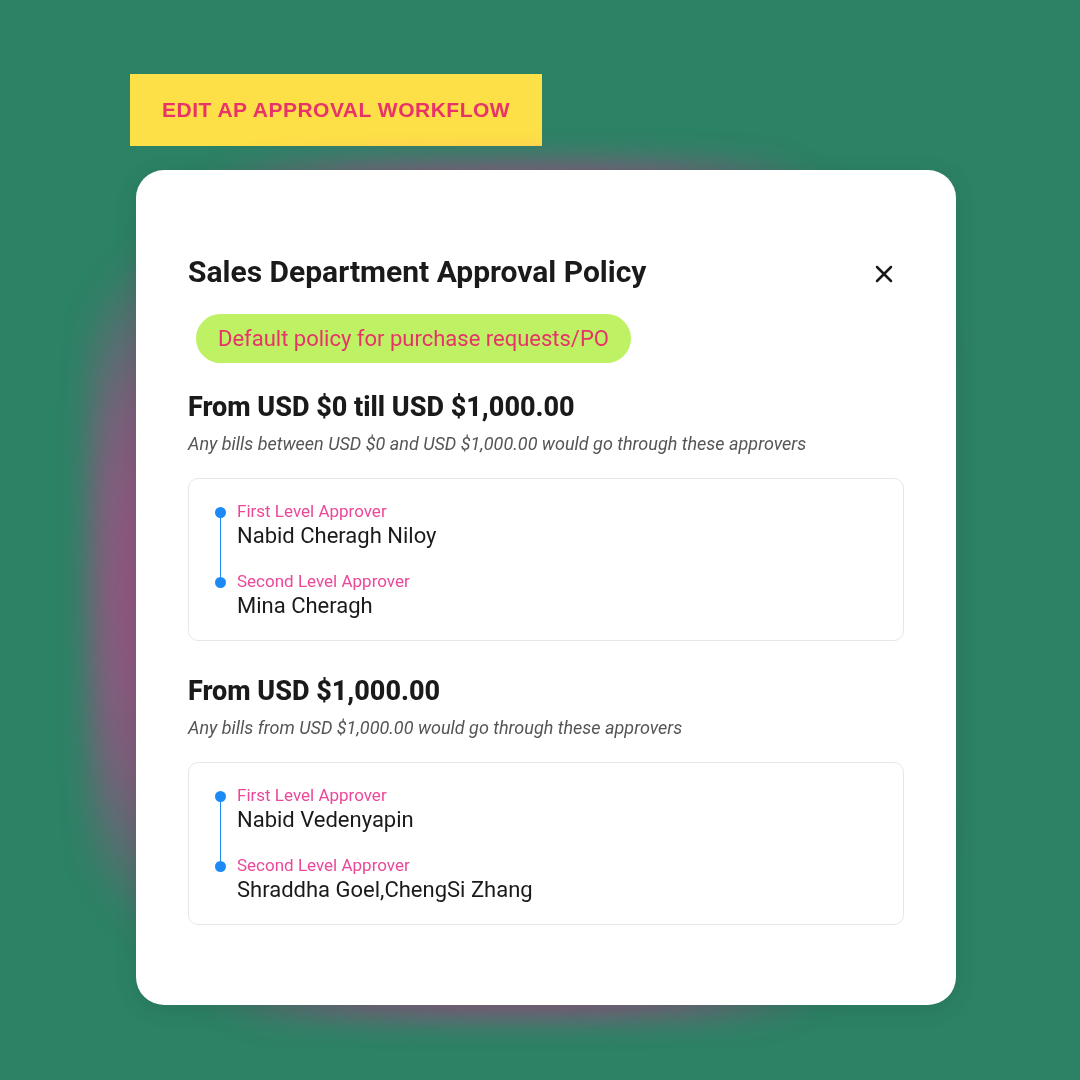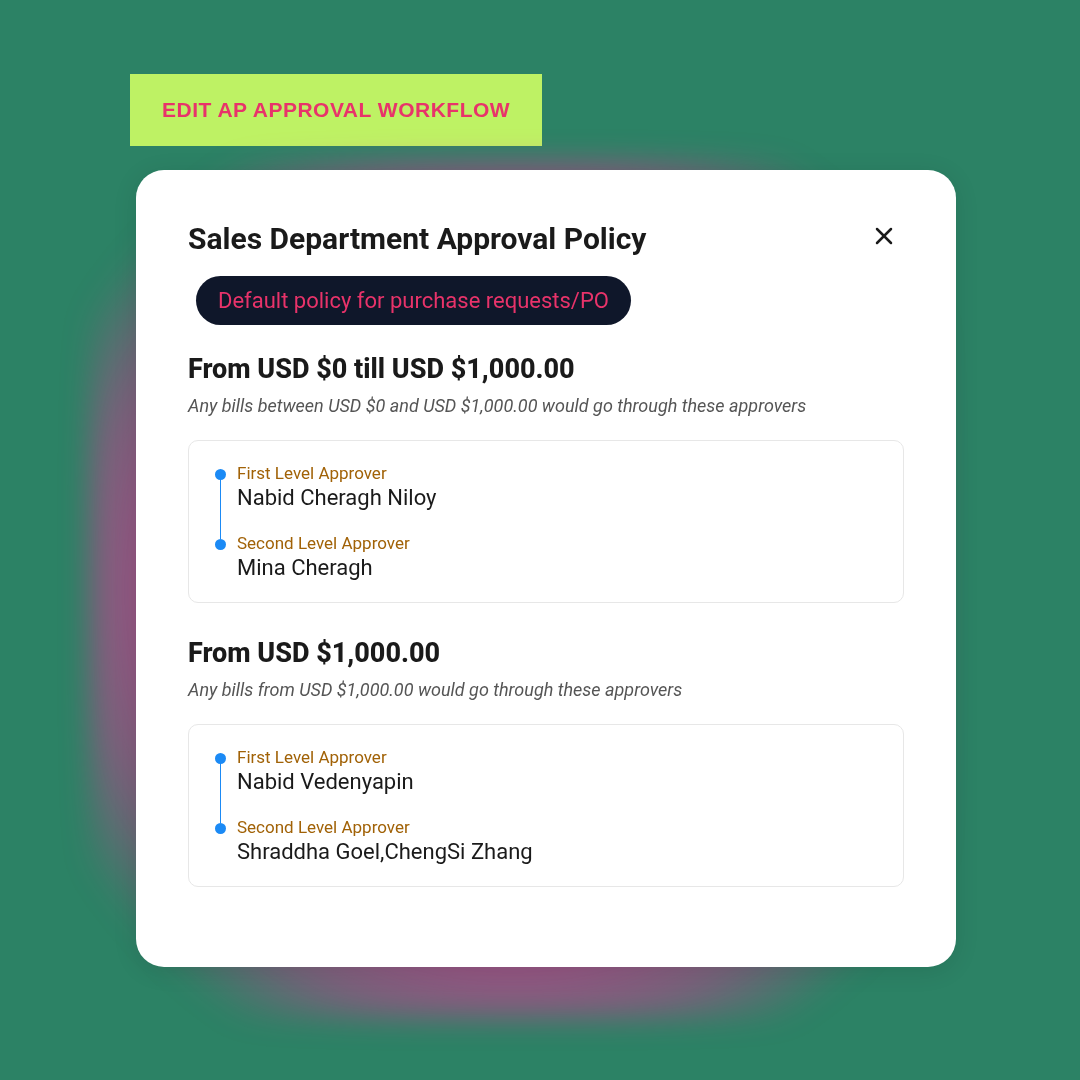--- a/index.html
+++ b/index.html
@@ -12,21 +12,21 @@
       height: 1080px;
       background: #2c8265;
       font-family: -apple-system, BlinkMacSystemFont, "Segoe UI", Roboto, Helvetica, Arial, sans-serif;
       position: relative;
       overflow: hidden;
     }
     .top-button {
       position: absolute;
       top: 74px;
       left: 130px;
-      background: #bef264;
+      background: #fde047;
       color: #e8336a;
       font-weight: 700;
       font-size: 21px;
       letter-spacing: 0.5px;
       padding: 24px 32px;
       border: none;
       cursor: pointer;
     }
     .glow {
       position: absolute;
@@ -44,22 +44,23 @@
       left: 136px;
       width: 820px;
       background: #ffffff;
       border-radius: 28px;
       padding: 46px 52px 46px 52px;
       box-shadow: 0 4px 24px rgba(0,0,0,0.10);
     }
     .card-header {
       display: flex;
       justify-content: space-between;
-      align-items: flex-end;
+      align-items: flex-start;
       margin-bottom: 20px;
+      margin-top: 38px;
     }
     .card-title {
       font-size: 30px;
       font-weight: 700;
       color: #1a1a1a;
     }
     .close-btn {
       background: none;
       border: none;
       cursor: pointer;
@@ -69,21 +70,21 @@
       align-items: center;
       justify-content: center;
       font-size: 0;
     }
     .close-btn svg {
       width: 24px;
       height: 24px;
     }
     .badge {
       display: inline-block;
-      background: #0f172a;
+      background: #bef264;
       color: #e8336a;
       font-size: 22px;
       padding: 12px 22px;
       border-radius: 999px;
       margin-bottom: 28px;
       margin-left: 8px;
     }
     .tier {
       margin-bottom: 34px;
     }
@@ -128,21 +129,21 @@
       position: absolute;
       left: 5px;
       top: 14px;
       width: 1px;
       height: 62px;
       background: #1b8af5;
       z-index: 1;
     }
     .approver-label {
       font-size: 17px;
-      color: #a16207;
+      color: #ec4899;
       margin-bottom: 2px;
     }
     .approver-name {
       font-size: 22px;
       color: #1a1a1a;
     }
   </style>
 </head>
 <body>
 

